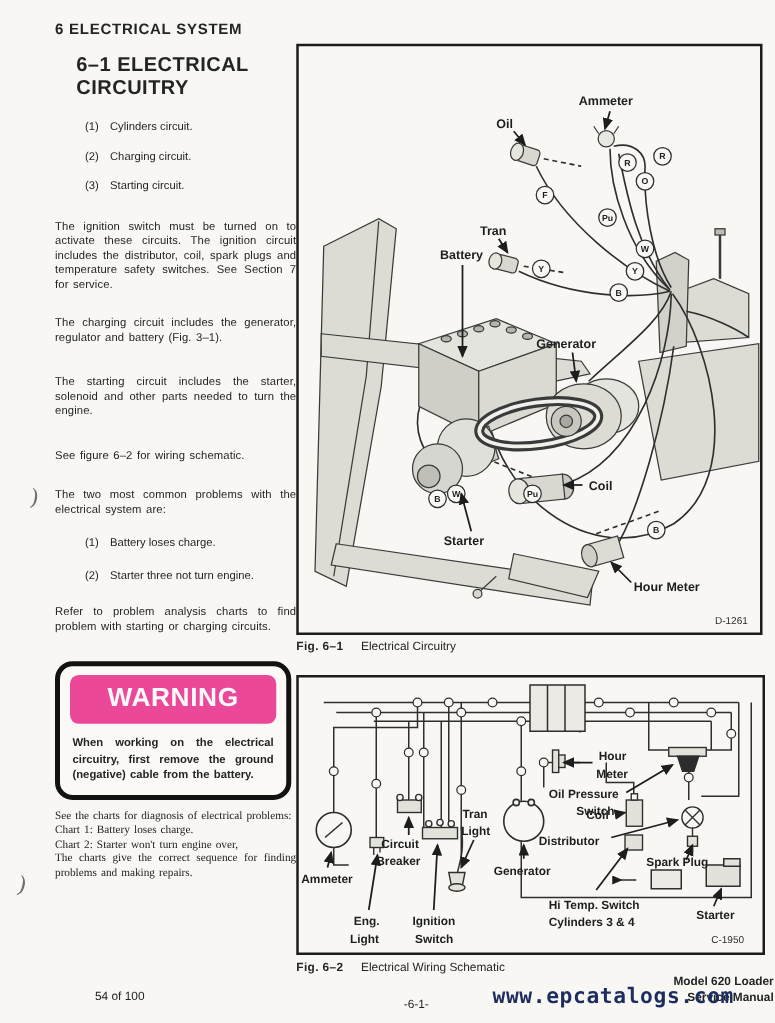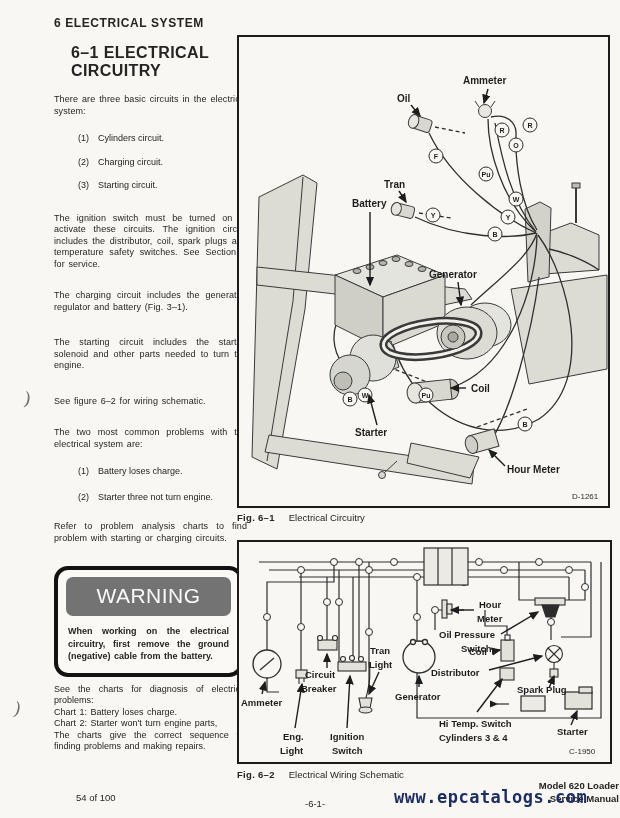--- a/index.html
+++ b/index.html
@@ -1,72 +1,71 @@
 <!DOCTYPE html>
 <html><head>
 <meta charset="utf-8">
 <style>
   html,body{margin:0;padding:0;}
   body{width:620px;height:818px;position:relative;background:#f8f7f3;
        font-family:"Liberation Sans",sans-serif;color:#242424;overflow:hidden;}
   .page{position:absolute;inset:0;}
 
   
-  .leftcol{position:absolute;left:54px;top:16px;width:193px;}
+  .leftcol{position:absolute;left:44px;top:16px;width:193px;}
   .h1{font-size:12px;font-weight:bold;letter-spacing:.6px;margin:0 0 0 0;}
   .h2{font-size:16px;font-weight:bold;letter-spacing:.4px;margin:14px 0 0 17px;}
   .para{font-size:9px;line-height:11.5px;text-align:justify;margin:18px 0 0 0;
         word-spacing:1px;letter-spacing:.1px;}
   .para.tight{margin-top:14px;}
   .numlist{margin:16px 0 0 0;}
   .numitem{display:flex;font-size:9px;line-height:11.5px;margin-top:12px;}
   .numitem .num{width:20px;margin-left:24px;flex:0 0 auto;}
   .warnbox{margin:22px 0 0 0;border:4px solid #121212;border-radius:14px;
            padding:7px 8px 10px 8px;background:#faf9f5;width:165px;}
-  .warnhead{background:#737373;border-radius:7px;color:#fafafa;text-align:center;
-            font-size:21px;font-weight:normal;letter-spacing:.5px;padding:7px 0 8px 0;}
+  .warnhead{background:#ec4899;border-radius:7px;color:#fafafa;text-align:center;
+            font-size:21px;font-weight:bold;letter-spacing:.5px;padding:7px 0 8px 0;}
   .warnbody{font-size:9px;font-weight:bold;line-height:12.5px;text-align:justify;
             margin-top:9px;padding:0 2px;word-spacing:1px;}
-  .chartlines{margin-top:7px;}
+  .chartlines{margin-top:7px;font-family:Liberation Serif, serif;}
   .chartline{font-size:9px;line-height:11.5px;text-align:justify;word-spacing:1px;}
   .penmark{position:absolute;color:#6f6f6f;font-size:18px;font-family:"DejaVu Serif",serif;}
 
   
   .figbox{position:absolute;background:#f8f7f3;border:2px solid #1c1c1c;}
   .fig1{left:237px;top:35px;width:369px;height:469px;}
   .fig2{left:237px;top:540px;width:371px;height:220px;border-width:2.5px;}
   .figcap{position:absolute;font-size:9.5px;white-space:nowrap;}
   .figcap .lbl{font-weight:bold;margin-right:14px;letter-spacing:.3px;}
   .cap1{left:237px;top:512px;}
   .cap2{left:237px;top:769px;}
 
   
   .pagecount{position:absolute;left:76px;top:792px;font-size:9.5px;}
-  .pageno{position:absolute;left:305px;top:798px;font-size:9.5px;}
+  .pageno{position:absolute;left:323px;top:798px;font-size:9.5px;}
   .brand{position:absolute;right:1px;top:780px;text-align:right;font-size:9.5px;
          font-weight:bold;line-height:12.5px;}
   .watermark{position:absolute;left:394px;top:787px;font-family:"DejaVu Sans Mono",monospace;
              font-size:17px;font-weight:bold;color:#1c2d5f;letter-spacing:.5px;text-align:center;}
 
   svg text{font-family:"Liberation Sans",sans-serif;}
   .figlabel{font-size:10px;font-weight:bold;fill:#1d1d1d;}
   .figlabel2{font-size:9.5px;font-weight:bold;fill:#1d1d1d;}
   .figcode{font-size:8px;fill:#2a2a2a;}
   .tagtxt{font-size:7px;font-weight:bold;fill:#1d1d1d;}
 </style>
 </head>
 <body>
 
 <div class="page">
 
   <div class="leftcol">
     <div class="h1">6  ELECTRICAL SYSTEM</div>
     <div class="h2">6–1  ELECTRICAL CIRCUITRY</div>
 
-    <div class="para tight">There are three basic circuits in the electrical system:</div>
 
     <div class="numlist">
       <div class="numitem">
         <span class="num">(1)</span>
         <span>Cylinders circuit.</span>
       </div>
       <div class="numitem">
         <span class="num">(2)</span>
         <span>Charging circuit.</span>
       </div>
@@ -96,21 +95,21 @@
     <div class="para">Refer to problem analysis charts to find problem with starting or charging circuits.</div>
 
     <div class="warnbox">
       <div class="warnhead">WARNING</div>
       <div class="warnbody">When working on the electrical circuitry, first remove the ground (negative) cable from the battery.</div>
     </div>
 
     <div class="chartlines">
       <div class="chartline">See the charts for diagnosis of electrical problems:</div>
       <div class="chartline">Chart 1: Battery loses charge.</div>
-      <div class="chartline">Chart 2: Starter won't turn engine parts,</div>
+      <div class="chartline">Chart 2: Starter won't turn engine over,</div>
       <div class="chartline">The charts give the correct sequence for finding problems and making repairs.</div>
     </div>
   </div>
 
   <span class="penmark" style="left:24px;top:388px;transform:rotate(9deg)">)</span>
   <span class="penmark" style="left:14px;top:698px;transform:rotate(14deg)">)</span>
 
   <div class="figbox fig1">
     <svg width="369" height="469" viewBox="0 0 369 469">
       <defs>

